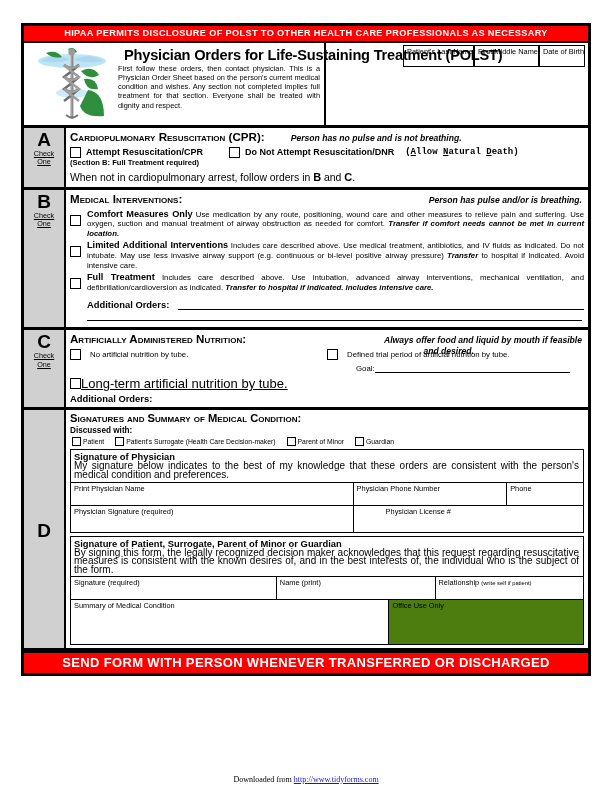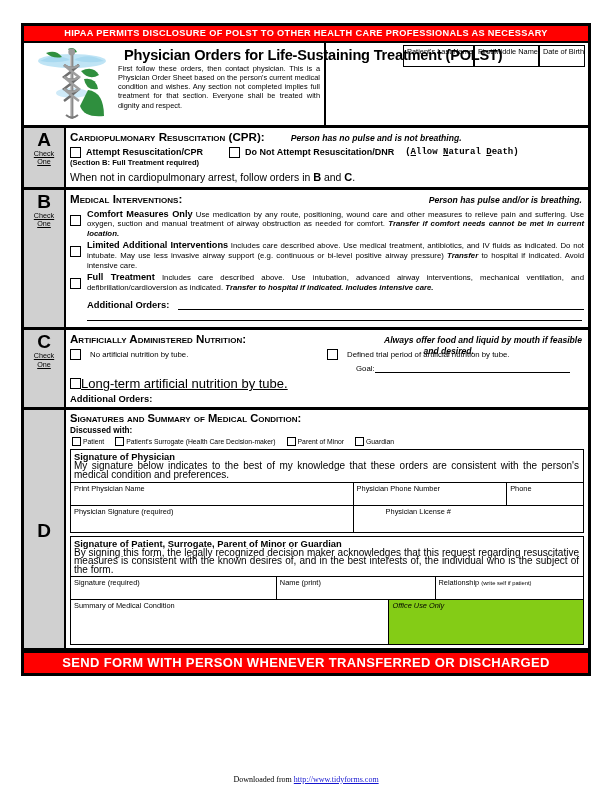--- a/index.html
+++ b/index.html
@@ -312,21 +312,21 @@
   .cell {
     font-size: 7.4px;
     padding: 1px 0 0 3px;
     box-sizing: border-box;
     min-height: 22px;
   }
   .cell + .cell { border-left: 1.6px solid #000; }
   .cell .tiny { font-size: 5.8px; }
   .cell.tall { min-height: 26px; }
   .cell.summary { min-height: 44px; }
-  .cell.office { background: #84cc16; min-height: 44px; font-style: italic; }
+  .cell.office { background: #4d7c0f; min-height: 44px; }
 
   .footer-dl {
     position: absolute;
     left: 0;
     top: 775px;
     width: 612px;
     text-align: center;
     font-family: "Liberation Serif", serif;
     font-size: 8px;
     color: #000;

